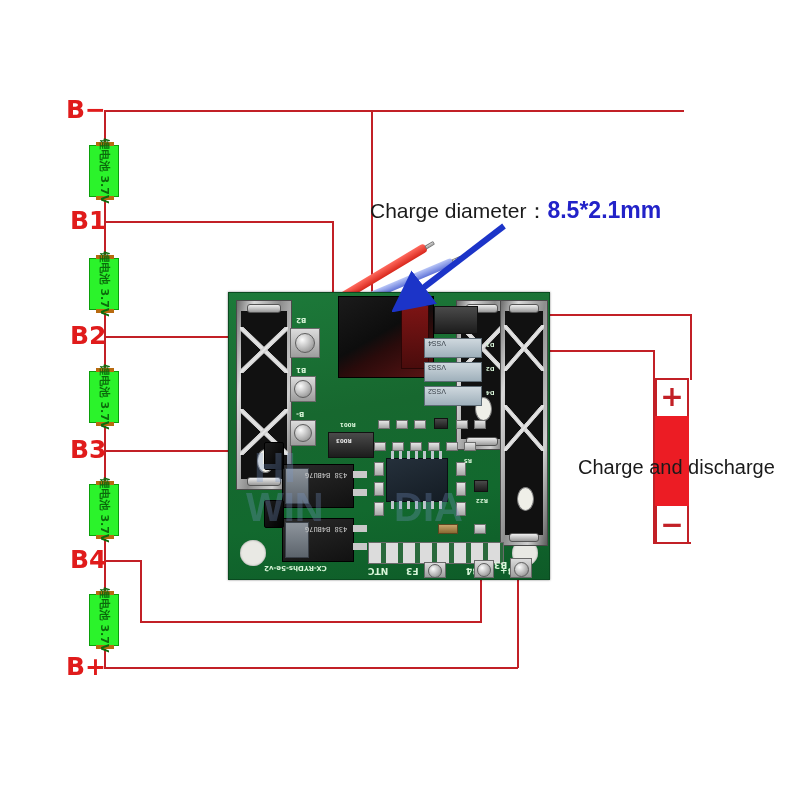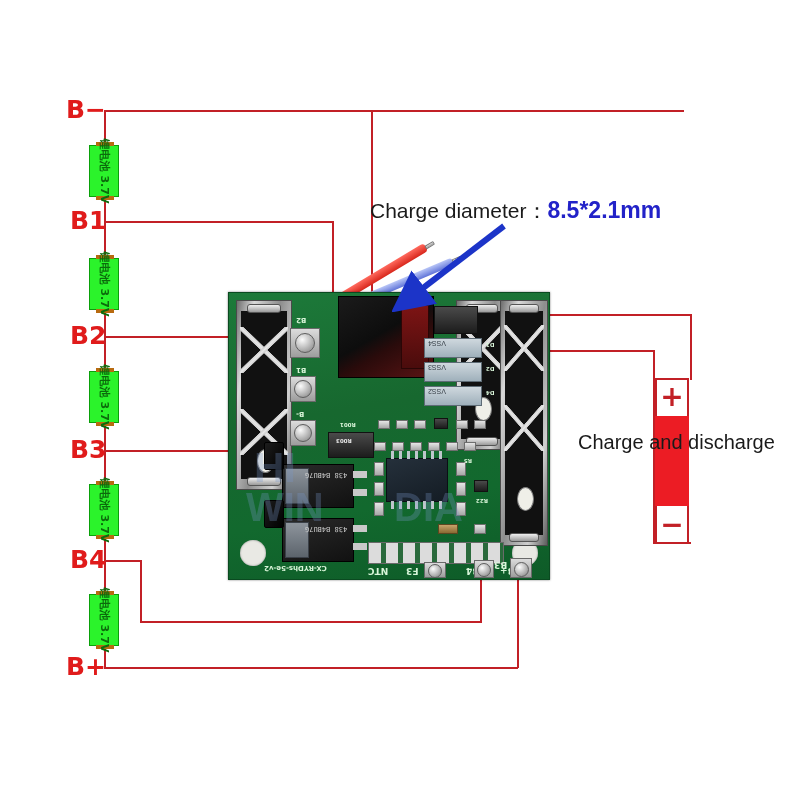--- a/index.html
+++ b/index.html
@@ -94,21 +94,21 @@
   #anno .a2{color:#2222c8;font-weight:bold;font-size:23px;}
   #arrow{position:absolute;left:392px;top:222px;width:120px;height:90px;}
 
   
   #term{position:absolute;left:655px;top:378px;width:34px;height:166px;}
   #term .bar{position:absolute;left:0;top:38px;width:34px;height:90px;background:#ec1c24;}
   #term .sign{position:absolute;left:0;width:34px;height:38px;color:#c22026;font-size:28px;
               line-height:38px;text-align:center;font-weight:bold;font-family:"DejaVu Sans",sans-serif;}
   #term .sign.p{top:0;} #term .sign.m{bottom:0;}
   #term .box{position:absolute;inset:0;border:2px solid #c22026;box-sizing:border-box;}
-  #cdlabel{position:absolute;left:578px;top:431px;font-size:20px;color:#1a1a1a;white-space:nowrap;}
+  #cdlabel{position:absolute;left:578px;top:456px;font-size:20px;color:#1a1a1a;white-space:nowrap;}
 
   .wm{position:absolute;color:rgba(120,150,200,.30);font-weight:bold;font-family:"Liberation Sans",sans-serif;
       pointer-events:none;}
 </style>
 </head>
 <body>
 
 <div id="stage">
 
   <div class="wire h" style="left:104px;top:110px;width:580px;"></div>

